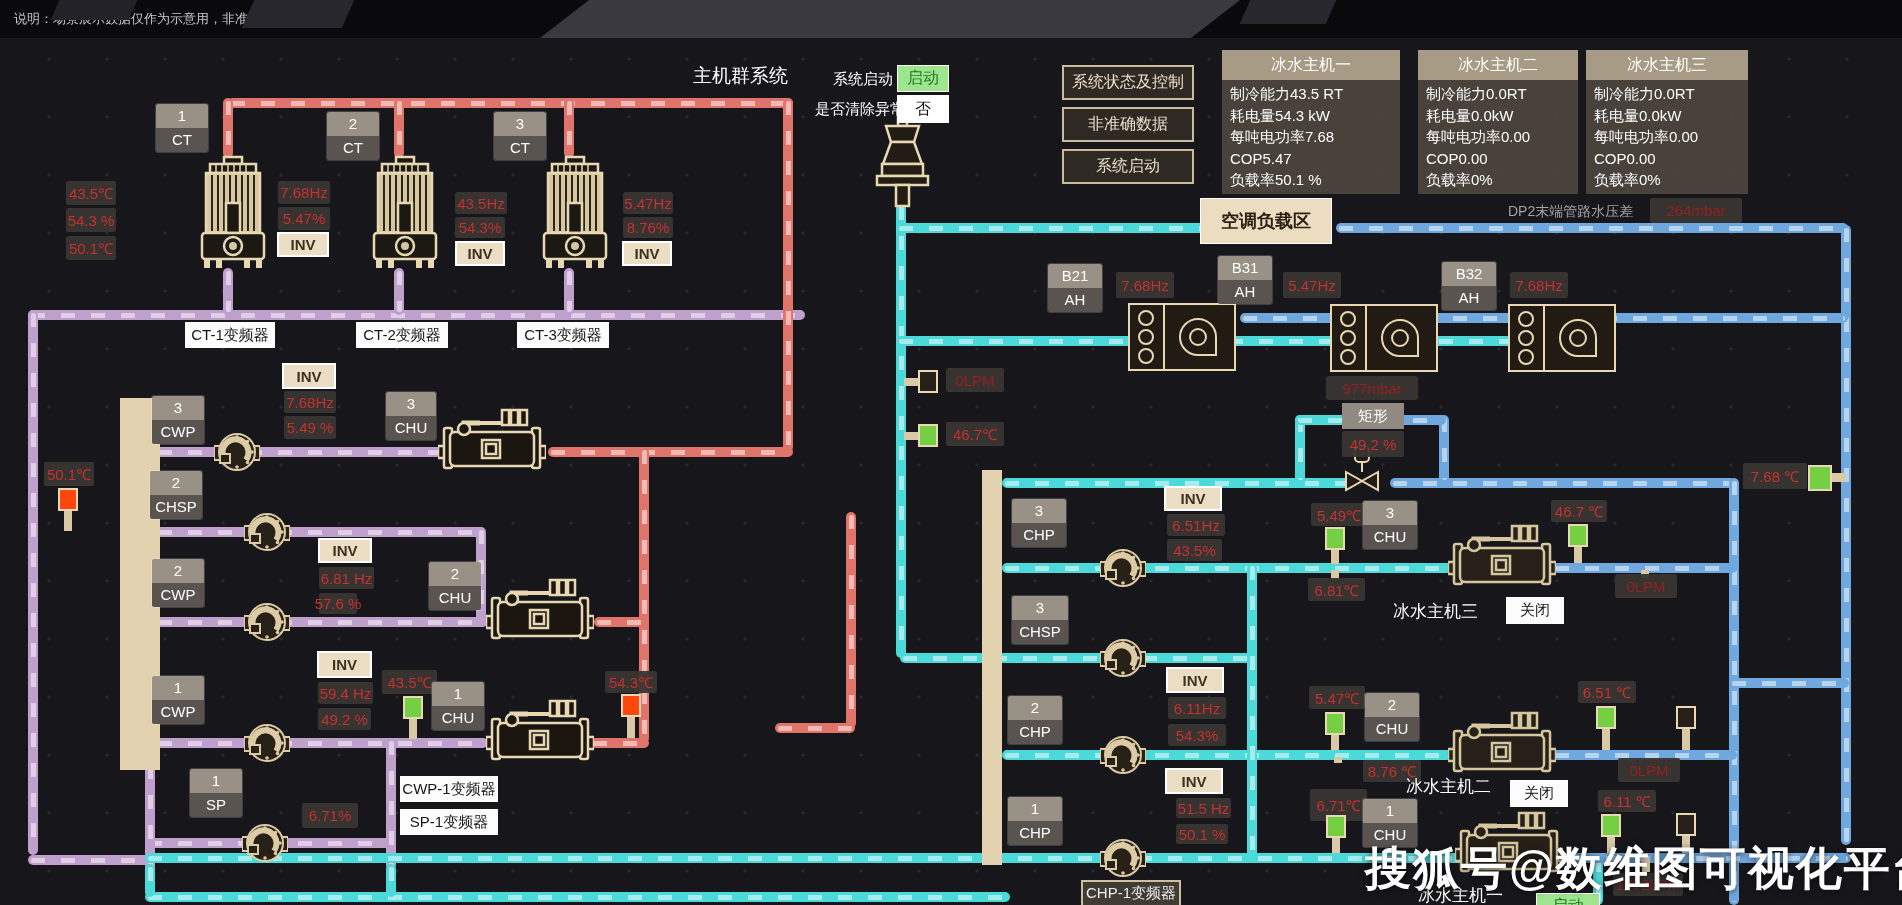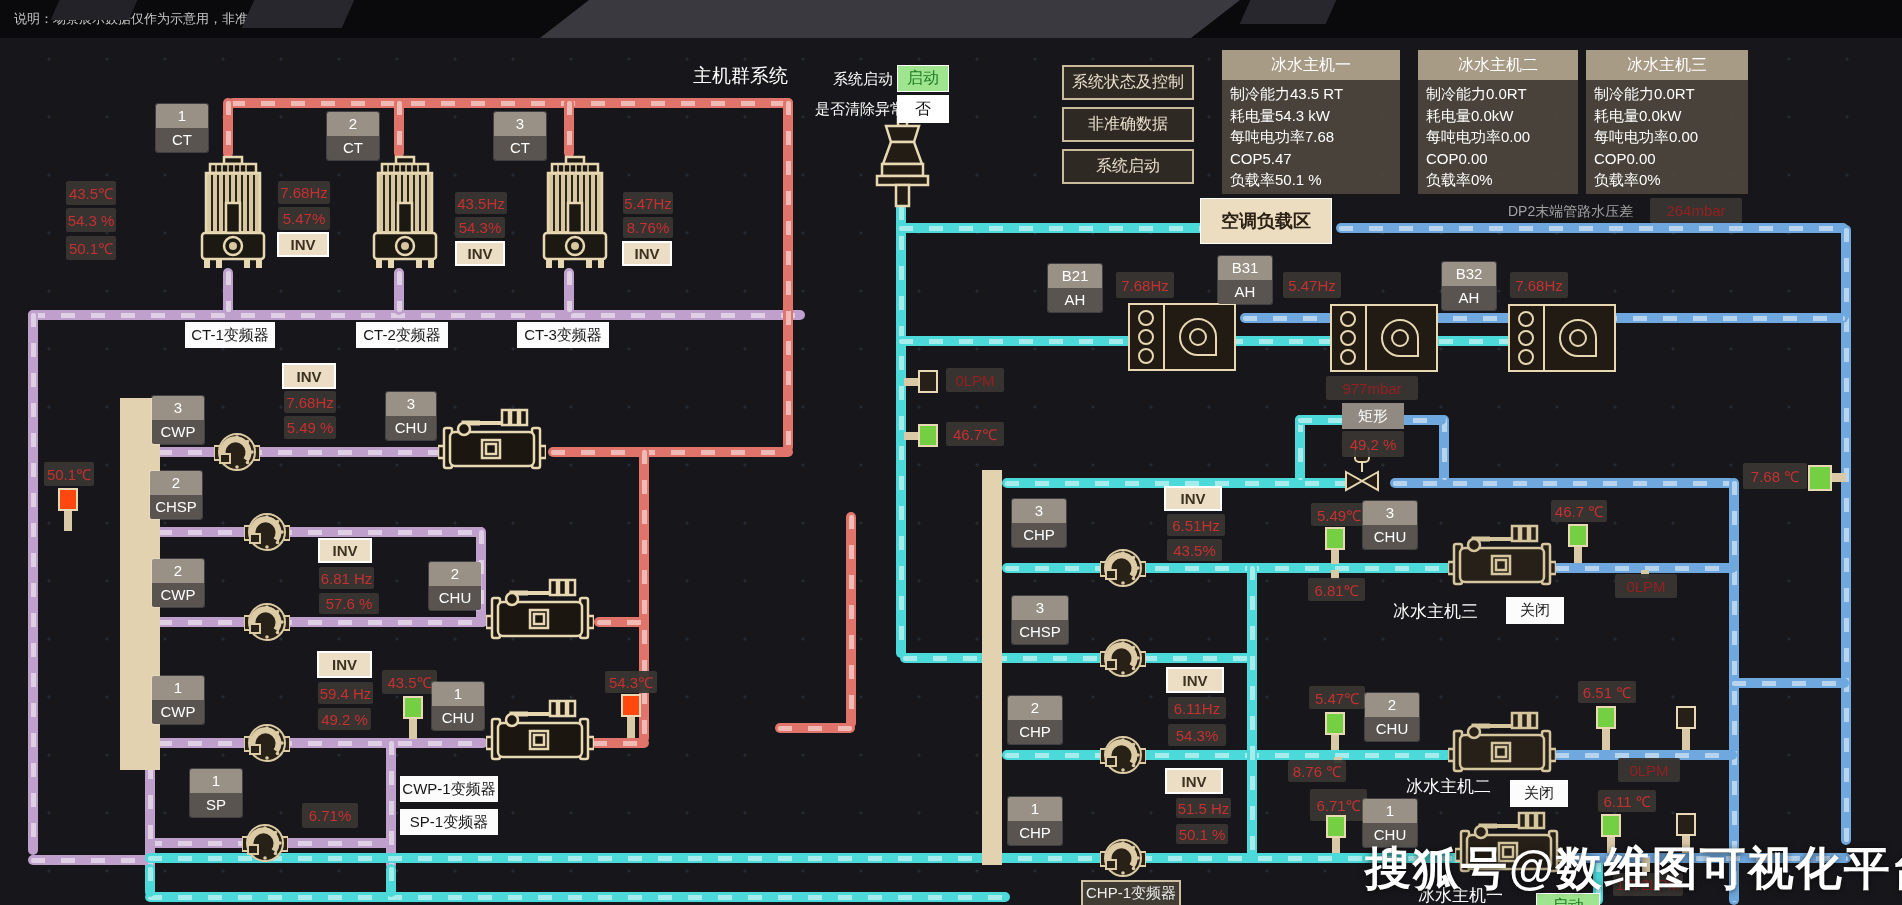--- a/index.html
+++ b/index.html
@@ -346,21 +346,21 @@
             <circle cx="33.5" cy="12.5" r="1.8"></circle>
             <circle cx="12.5" cy="33.5" r="1.8"></circle>
             <circle cx="33.5" cy="33.5" r="1.8"></circle>
           </g>
 <path d="M11 31 A13 13 0 1 1 32 31" fill="none" stroke-width="6"></path>
 <rect x="6" y="25" width="10" height="9" fill="#282118"></rect>
         </g>
       </svg></div>
   <div class="inv" style="left:318px;top:538px;width:54px;height:25px">INV</div>
   <div class="vb" style="left:319px;top:567px;width:55px;height:22px">6.81 Hz</div>
-  <div class="vb" style="left:319px;top:593px;width:60px;height:21px">57.6 %</div>
+  <div class="vb" style="left:319px;top:593px;width:38px;height:21px">57.6 %</div>
   <div class="tag" style="left:152px;top:676px;width:52px">
       <b>1</b>
       <i>CWP</i>
     </div>
   <div class="icon" style="left:244px;top:720px"><svg width="46" height="46" viewBox="0 0 46 46">
         <g fill="#282118" stroke="#dccba4" stroke-width="2">
 <rect x="0" y="17" width="8" height="14"></rect>
           <rect x="38" y="17" width="8" height="14"></rect>
 <circle cx="23" cy="23" r="18"></circle>
 <g fill="#dccba4" stroke="none">
@@ -683,21 +683,21 @@
           <rect x="48" y="36" width="10" height="10"></rect>
 <path d="M26 24v-9h16" fill="none" stroke-width="5"></path>
           <circle cx="26" cy="21" r="6"></circle>
 <rect x="64" y="2" width="7" height="15"></rect>
           <rect x="73" y="2" width="7" height="15"></rect>
           <rect x="82" y="2" width="7" height="15"></rect>
 <path d="M42 15h22" stroke-width="4" fill="none"></path>
         </g>
       </svg></div>
   <div class="stem" style="left:1334px;top:757px;width:8px;height:6px"></div>
-  <div class="vb" style="left:1288px;top:760px;width:58px;height:22px">8.76 ℃</div>
+  <div class="vb" style="left:1363px;top:760px;width:58px;height:22px">8.76 ℃</div>
   <div class="vb" style="left:1578px;top:681px;width:58px;height:22px">6.51 ℃</div>
   <div class="sens g" style="left:1596px;top:706px"></div>
   <div class="stem" style="left:1602px;top:729px;width:8px;height:21px"></div>
   <div class="sens k" style="left:1676px;top:706px"></div>
   <div class="stem" style="left:1682px;top:729px;width:8px;height:21px"></div>
   <div class="vb dim" style="left:1618px;top:758px;width:62px;height:24px">0LPM</div>
   <div class="t" style="left:1406px;top:775px;font-size:17px">冰水主机二</div>
   <div class="wl" style="left:1510px;top:780px;width:58px;height:27px">关闭</div>
 
   <div class="tag" style="left:1008px;top:797px;width:54px">

